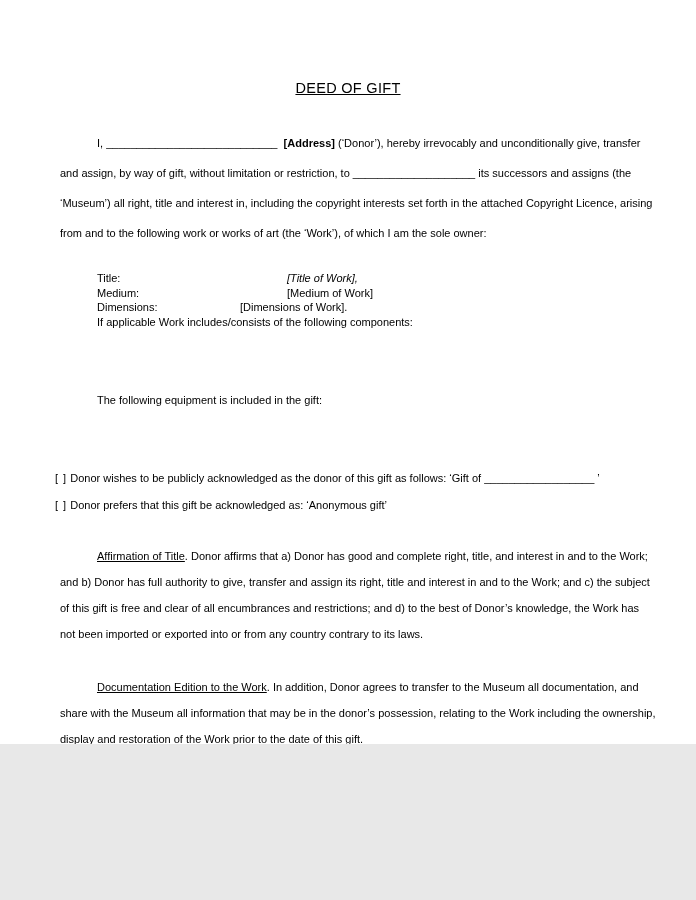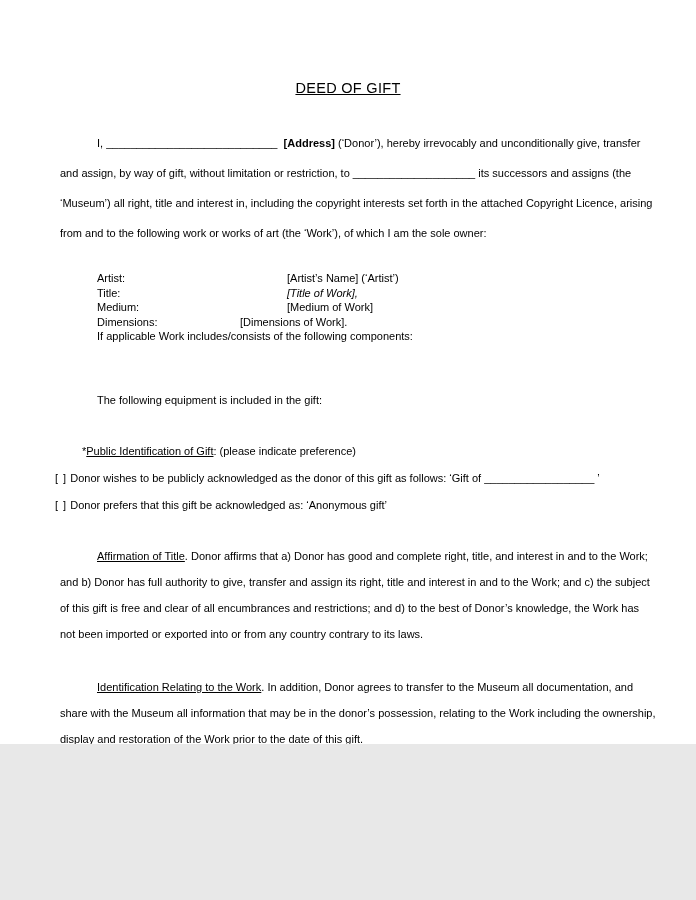--- a/index.html
+++ b/index.html
@@ -72,51 +72,46 @@
 <div class="page">
 
   <div class="doc-title">
     <span>DEED OF GIFT</span>
   </div>
 
   <div class="para opening"><span>I, </span><span class="blank">____________________________</span><span>&nbsp; </span><span class="bold">[Address]</span><span> (‘Donor’), hereby irrevocably and unconditionally give, transfer and assign, by way of gift, without limitation or restriction, to </span><span class="blank">____________________</span><span> its successors and assigns (the ‘Museum’) all right, title and interest in, including the copyright interests set forth in the attached Copyright Licence, arising from and to the following work or works of art (the ‘Work’), of which I am the sole owner:</span></div>
 
   <div class="details">
     <div class="drow">
-      <span>Artist:</span>
-      <span class="val">[Artist’s Name] (‘Artist’)</span>
-    </div>
-    <div class="drow">
       <span>Title:</span>
       <span class="val ital">[Title of Work],</span>
     </div>
     <div class="drow">
       <span>Medium:</span>
       <span class="val">[Medium of Work]</span>
     </div>
     <div class="drow">
       <span>Dimensions:</span>
       <span class="val dim">[Dimensions of Work].</span>
     </div>
     <div class="drow">
       <span>If applicable Work includes/consists of the following components:</span>
     </div>
   </div>
 
   <div class="equipment">
     <span>The following equipment is included in the gift:</span>
   </div>
 
-  <div class="pubid"><span>*</span><span class="uline">Public Identification of Gift</span><span>:  (please indicate preference)</span></div>
 
   <div class="opt opt1"><span class="box">[  ]</span><span> Donor wishes to be publicly acknowledged as the donor of this gift as follows:  ‘Gift of </span><span class="blank">__________________</span><span> ’</span></div>
 
   <div class="opt opt2"><span class="box">[  ]</span><span> Donor prefers that this gift be acknowledged as:  ‘Anonymous gift’</span></div>
 
   <div class="para affirm"><span class="uline">Affirmation of Title</span><span>.  Donor affirms that a) Donor has good and complete right, title, and interest in and to the Work; and b) Donor has full authority to give, transfer and assign its right, title and interest in and to the Work; and c) the subject of this gift is free and clear of all encumbrances and restrictions; and d) to the best of Donor’s knowledge, the Work has not been imported or exported into or from any country contrary to its laws.</span></div>
 
-  <div class="para docu"><span class="uline">Identification Relating to the Work</span><span>.  In addition, Donor agrees to transfer to the Museum all documentation, and share with the Museum all information that may be in the donor’s possession, relating to the Work including the ownership, display and restoration of the Work prior to the date of this gift.</span></div>
+  <div class="para docu"><span class="uline">Documentation Edition to the Work</span><span>.  In addition, Donor agrees to transfer to the Museum all documentation, and share with the Museum all information that may be in the donor’s possession, relating to the Work including the ownership, display and restoration of the Work prior to the date of this gift.</span></div>
 
   <div class="footer">
     <span>1 of 3</span>
   </div>
 
 </div>
 
 </body></html>

